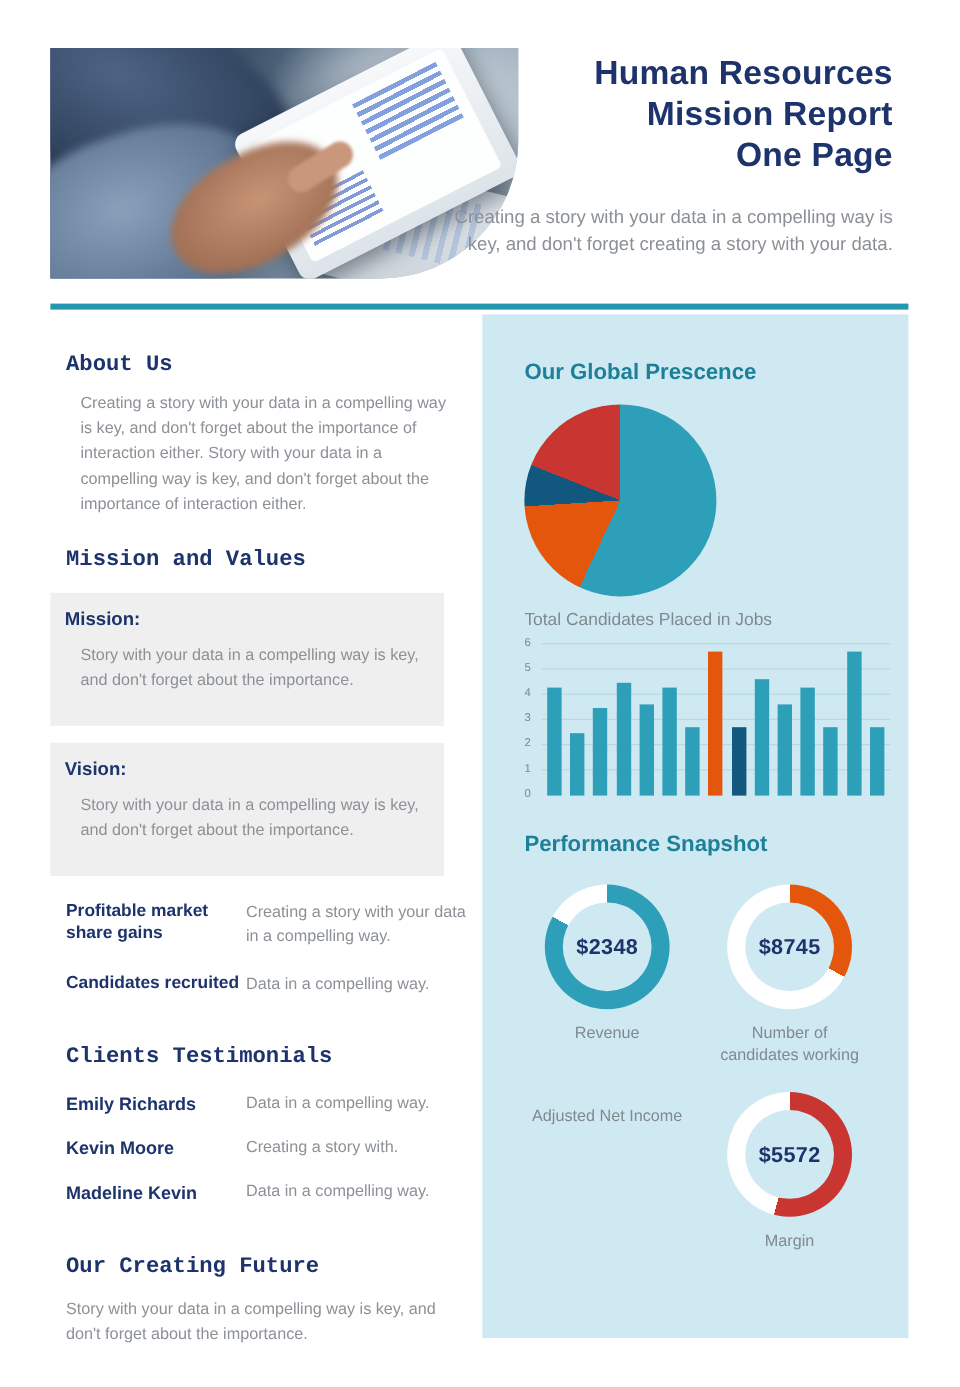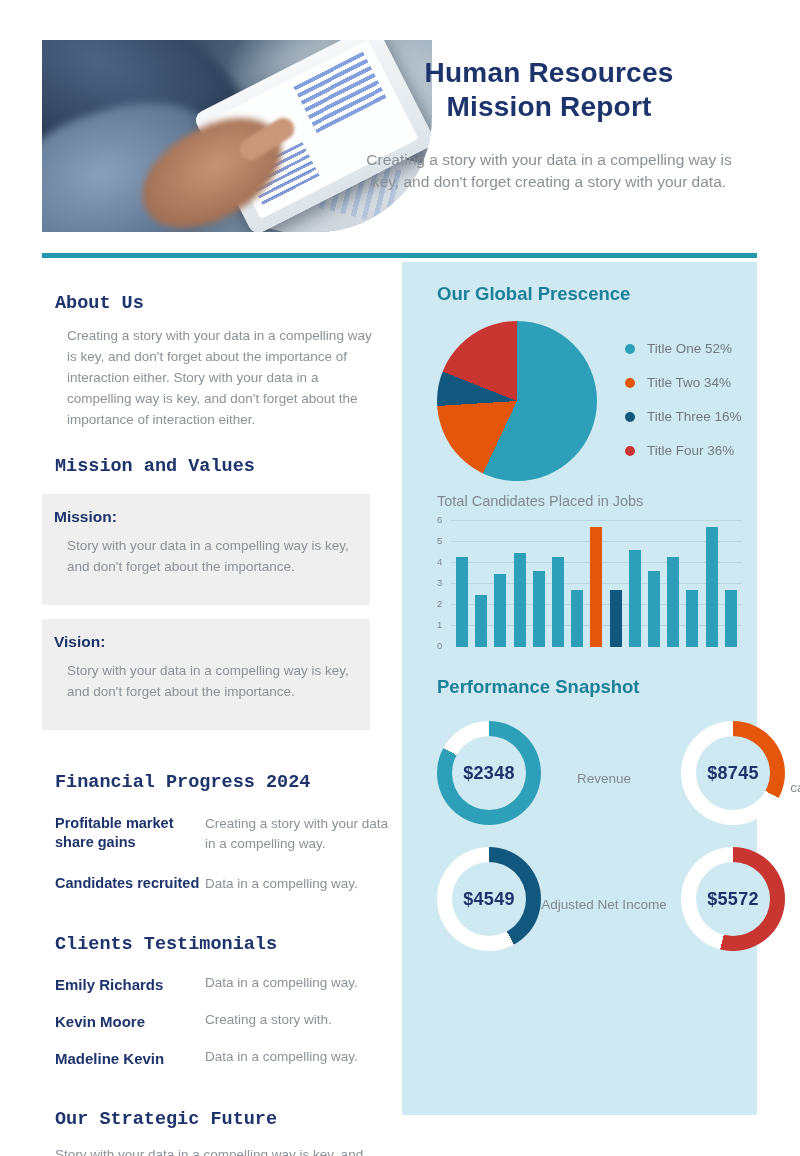--- a/index.html
+++ b/index.html
@@ -36,21 +36,21 @@
     border-radius:48%; transform:rotate(-30deg); filter:blur(3px); }
   .photo .finger { position:absolute; left:195px; top:88px; width:60px; height:22px;
     background:#c9977a; border-radius:11px; transform:rotate(-32deg); filter:blur(1.5px); }
   .photo .papers { position:absolute; right:-20px; bottom:-18px; width:180px; height:100px;
     background:linear-gradient(160deg,#e8edf1,#c3ccd4); transform:rotate(14deg);
     border-radius:6px; box-shadow:-6px -4px 14px rgba(20,30,45,.35); }
   .photo .paper-marks { position:absolute; right:30px; bottom:18px; width:110px; height:56px;
     background:repeating-linear-gradient(90deg,#9fb6d8 0 5px,rgba(255,255,255,0) 5px 11px); opacity:.6;
     transform:rotate(14deg); }
 
-  .title-block { position:absolute; right:56px; top:56px; width:390px; text-align:center; }
+  .title-block { position:absolute; right:56px; top:44px; width:390px; text-align:right; }
   .main-title { color:#1d336b; font-weight:bold; font-size:28px; line-height:34px; letter-spacing:.2px; }
   .subtitle { margin-top:25px; color:#8b9096; font-size:15.5px; line-height:21.5px; }
 
   .divider { position:absolute; left:42px; top:253px; width:715px; height:5px; background:#2397ad; }
 
   
   .left-col { position:absolute; left:55px; top:293px; width:335px; }
   .h-navy { color:#1d336b; font-weight:bold; font-size:18.5px; line-height:22px;font-family:Liberation Mono, monospace; }
   .h-teal { color:#1d8099; font-weight:bold; font-size:18.5px; line-height:24px; }
   .body-gray { color:#8c9197; font-size:13.5px; line-height:21px; }
@@ -65,39 +65,39 @@
   .pair-label { width:150px; color:#1d336b; font-weight:bold; font-size:14.5px; line-height:19px; flex:0 0 150px; }
   .pair-desc { color:#8c9197; font-size:13.5px; line-height:20px; flex:1; }
   .testi-heading { margin-top:40px; }
   .testi-row { display:flex; margin-top:17px; align-items:flex-end; }
   .testi-name { width:150px; flex:0 0 150px; color:#1d336b; font-weight:bold; font-size:15px; }
   .future-heading { margin-top:42px; }
   .future-body { margin-top:13px; width:320px; }
 
   
   .panel { position:absolute; left:402px; top:262px; width:355px; height:853px;
-    background:#cfe9f2; padding:20px 0 0 35px; }
+    background:#cfe9f2; padding:36px 0 0 35px; }
   .pie-row { display:flex; margin-top:15px; }
   .pie { width:160px; height:160px; border-radius:50%; flex:0 0 160px; }
   .legend { margin-left:28px; padding-top:20px; }
   .legend-item { display:flex; align-items:center; margin-bottom:19px; }
   .legend-dot { width:10px; height:10px; border-radius:50%; margin-right:12px; flex:0 0 10px; }
   .legend-label { color:#71797f; font-size:13.5px; }
   .ach-heading { margin-top:29px; width:240px; }
   .chart-subtitle { margin-top:12px; color:#80898f; font-size:14.5px; }
   .bar-chart { position:relative; margin-top:6px; width:305px; height:132px; }
   .bars { position:absolute; left:16px; right:2px; bottom:0; height:126px;
     display:flex; align-items:flex-end; justify-content:space-between; padding:0 3px; z-index:2; }
   .bar { width:12px; }
   .gridline { position:absolute; left:14px; right:0; height:1px; background:#b9d7e1; z-index:1; }
   .ytick { position:absolute; left:0; width:10px; text-align:left; color:#7d868c; font-size:9.5px; line-height:10px; z-index:2; }
   .perf-heading { margin-top:28px; }
   .donut-grid { margin-top:22px; width:290px; display:grid; grid-template-columns:1fr 1fr;
     row-gap:22px; column-gap:14px; justify-items:center; }
-  .donut-cell { display:flex; flex-direction:row; align-items:center; }
+  .donut-cell { display:flex; flex-direction:column; align-items:center; }
   .donut { position:relative; width:104px; height:104px; border-radius:50%; }
   .donut-hole { position:absolute; inset:15px; border-radius:50%; background:#cfe9f2;
     display:flex; align-items:center; justify-content:center; }
   .donut-value { color:#1d336b; font-weight:bold; font-size:18px; letter-spacing:.3px; }
   .donut-label { margin-top:11px; width:126px; text-align:center; color:#80898f; font-size:13.5px; line-height:18px; }
 </style>
 </head>
 <body>
 
 <div class="page">
@@ -115,20 +115,21 @@
       </div>
     </div>
     <div class="hand"></div>
     <div class="finger"></div>
   </div>
 
   <div class="title-block">
     <div class="main-title">
       <div>Human Resources</div>
       <div>Mission Report</div>
+      <div>One Page</div>
     </div>
     <div class="subtitle">Creating a story with your data in a compelling way is key, and don't forget creating a story with your data.</div>
   </div>
 
   <div class="divider"></div>
 
   <div class="left-col">
 
     <div class="h-navy">About Us</div>
     <div class="body-gray about-body">Creating a story with your data in a compelling way is key, and don't forget about the importance of interaction either. Story with your data in a compelling way is key, and don't forget about the importance of interaction either.</div>
@@ -138,21 +139,20 @@
     <div class="gray-box">
       <div class="box-title">Mission:</div>
       <div class="body-gray box-body">Story with your data in a compelling way is key, and don't forget about the importance.</div>
     </div>
 
     <div class="gray-box">
       <div class="box-title">Vision:</div>
       <div class="body-gray box-body">Story with your data in a compelling way is key, and don't forget about the importance.</div>
     </div>
 
-    <div class="h-navy fin-heading">Financial Progress 2024</div>
 
     <div class="pair-row">
       <div class="pair-label">Profitable market share gains</div>
       <div class="pair-desc">Creating a story with your data in a compelling way.</div>
     </div>
     <div class="pair-row">
       <div class="pair-label">Candidates recruited</div>
       <div class="pair-desc">Data in a compelling way.</div>
     </div>
 
@@ -164,49 +164,31 @@
     </div>
     <div class="testi-row">
       <div class="testi-name">Kevin Moore</div>
       <div class="pair-desc">Creating a story with.</div>
     </div>
     <div class="testi-row">
       <div class="testi-name">Madeline Kevin</div>
       <div class="pair-desc">Data in a compelling way.</div>
     </div>
 
-    <div class="h-navy future-heading">Our Strategic Future</div>
+    <div class="h-navy future-heading">Our Creating Future</div>
     <div class="body-gray future-body">Story with your data in a compelling way is key, and don't forget about the importance.</div>
 
   </div>
 
   <div class="panel">
 
     <div class="h-teal">Our Global Prescence</div>
 
     <div class="pie-row">
       <div class="pie" id="pie" style="background: conic-gradient(rgb(45, 159, 184) 0%, rgb(45, 159, 184) 57%, rgb(228, 86, 11) 57%, rgb(228, 86, 11) 74%, rgb(18, 88, 126) 74%, rgb(18, 88, 126) 81%, rgb(201, 53, 48) 81%, rgb(201, 53, 48) 100%);"></div>
-      <div class="legend" id="pie-legend">
-          <div class="legend-item">
-            <span class="legend-dot" style="background: rgb(45, 159, 184);"></span>
-            <span class="legend-label">Title One 52%</span>
-          </div>
-          <div class="legend-item">
-            <span class="legend-dot" style="background: rgb(228, 86, 11);"></span>
-            <span class="legend-label">Title Two 34%</span>
-          </div>
-          <div class="legend-item">
-            <span class="legend-dot" style="background: rgb(18, 88, 126);"></span>
-            <span class="legend-label">Title Three 16%</span>
-          </div>
-          <div class="legend-item">
-            <span class="legend-dot" style="background: rgb(201, 53, 48);"></span>
-            <span class="legend-label">Title Four 36%</span>
-          </div>
-        </div>
     </div>
 
     <div class="chart-subtitle">Total Candidates Placed in Jobs</div>
 
     <div class="bar-chart" id="bar-chart">
       <div class="bars" id="bars">
           <div class="bar" style="height: 90.3px; background: rgb(45, 159, 184);"></div>
           <div class="bar" style="height: 52.5px; background: rgb(45, 159, 184);"></div>
           <div class="bar" style="height: 73.5px; background: rgb(45, 159, 184);"></div>
           <div class="bar" style="height: 94.5px; background: rgb(45, 159, 184);"></div>
@@ -250,25 +232,20 @@
         </div>
         <div class="donut-cell">
           <div class="donut" style="background: conic-gradient(rgb(228, 86, 11) 0deg, rgb(228, 86, 11) 33%, rgb(255, 255, 255) 33%, rgb(255, 255, 255) 100%);">
             <div class="donut-hole">
               <div class="donut-value">$8745</div>
             </div>
           </div>
           <div class="donut-label">Number of candidates working</div>
         </div>
         <div class="donut-cell">
-          <div class="donut" style="background: conic-gradient(rgb(18, 88, 126) 0deg, rgb(18, 88, 126) 42%, rgb(255, 255, 255) 42%, rgb(255, 255, 255) 100%);">
-            <div class="donut-hole">
-              <div class="donut-value">$4549</div>
-            </div>
-          </div>
           <div class="donut-label">Adjusted Net Income</div>
         </div>
         <div class="donut-cell">
           <div class="donut" style="background: conic-gradient(rgb(201, 53, 48) 0deg, rgb(201, 53, 48) 54%, rgb(255, 255, 255) 54%, rgb(255, 255, 255) 100%);">
             <div class="donut-hole">
               <div class="donut-value">$5572</div>
             </div>
           </div>
           <div class="donut-label">Margin</div>
         </div>

